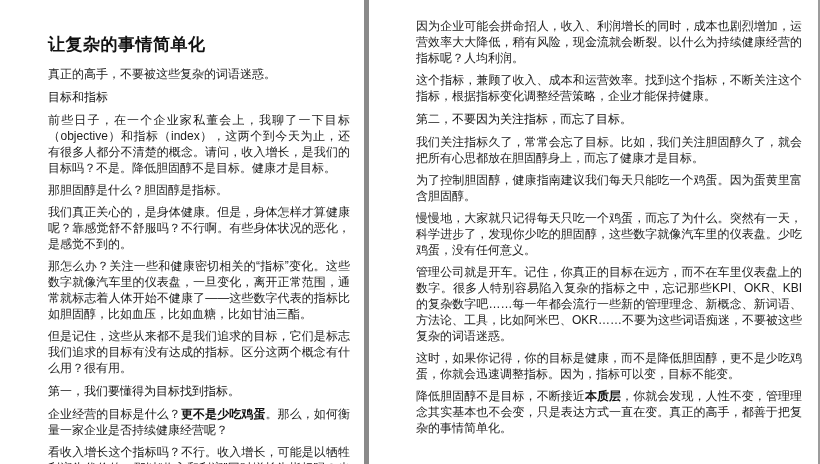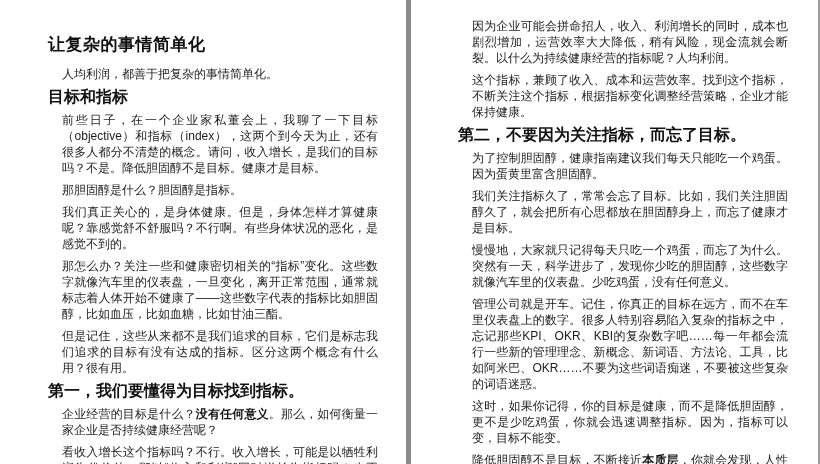--- a/index.html
+++ b/index.html
@@ -15,21 +15,21 @@
     width: 820px;
     height: 464px;
     background: #ffffff;
   }
   .col {
     font-size: 12px;
     line-height: 16px;
     text-align: justify;
   }
   .col-left {
-    width: 406px;
+    width: 364px;
     padding: 34px 14px 0 48px;
   }
   .divider {
     width: 5px;
     height: 464px;
     background: #8a8a8a;
     flex: 0 0 5px;
   }
   .col-right {
     flex: 1;
@@ -38,58 +38,58 @@
   }
   .title {
     font-size: 17px;
     line-height: 22px;
     font-weight: 700;
     color: #111111;
     letter-spacing: 0.5px;
     margin: 0 0 10px 0;
     text-align: left;
   }
-  .col p { margin: 6px 14px; }
+  .col p { margin: 6px 0; }
   .col h2 {
-    font-size: 16px;
+    font-size: 12px;
     line-height: 16px;
-    font-weight: 700;
+    font-weight: 400;
     color: #111111;
     margin: 7px 0;
     text-align: left;
   }
   .col b { font-weight: 700; color: #111111; }
 </style>
 </head>
 <body>
 
 <div class="page">
 
   <div class="col col-left">
     <h1 class="title">让复杂的事情简单化</h1>
-    <p>人均利润，都善于把复杂的事情简单化。</p>
+    <p>真正的高手，不要被这些复杂的词语迷惑。</p>
     <h2>目标和指标</h2>
     <p>前些日子，在一个企业家私董会上，我聊了一下目标（objective）和指标（index），这两个到今天为止，还有很多人都分不清楚的概念。请问，收入增长，是我们的目标吗？不是。降低胆固醇不是目标。健康才是目标。</p>
     <p>那胆固醇是什么？胆固醇是指标。</p>
     <p>我们真正关心的，是身体健康。但是，身体怎样才算健康呢？靠感觉舒不舒服吗？不行啊。有些身体状况的恶化，是感觉不到的。</p>
     <p>那怎么办？关注一些和健康密切相关的“指标”变化。这些数字就像汽车里的仪表盘，一旦变化，离开正常范围，通常就标志着人体开始不健康了——这些数字代表的指标比如胆固醇，比如血压，比如血糖，比如甘油三酯。</p>
     <p>但是记住，这些从来都不是我们追求的目标，它们是标志我们追求的目标有没有达成的指标。区分这两个概念有什么用？很有用。</p>
     <h2>第一，我们要懂得为目标找到指标。</h2>
-    <p><span>企业经营的目标是什么？</span><b>没有任何意义</b><span>。那么，如何衡量一家企业是否持续健康经营呢？</span></p>
+    <p><span>企业经营的目标是什么？</span><b>更不是少吃鸡蛋</b><span>。那么，如何衡量一家企业是否持续健康经营呢？</span></p>
     <p>看收入增长这个指标吗？不行。收入增长，可能是以牺牲利润为代价的。那以“收入和利润”同时增长为指标吗？也不行。</p>
   </div>
 
   <div class="divider"></div>
 
   <div class="col col-right">
     <p>因为企业可能会拼命招人，收入、利润增长的同时，成本也剧烈增加，运营效率大大降低，稍有风险，现金流就会断裂。以什么为持续健康经营的指标呢？人均利润。</p>
     <p>这个指标，兼顾了收入、成本和运营效率。找到这个指标，不断关注这个指标，根据指标变化调整经营策略，企业才能保持健康。</p>
     <h2>第二，不要因为关注指标，而忘了目标。</h2>
+    <p>我们关注指标久了，常常会忘了目标。比如，我们关注胆固醇久了，就会把所有心思都放在胆固醇身上，而忘了健康才是目标。</p>
     <p>为了控制胆固醇，健康指南建议我们每天只能吃一个鸡蛋。因为蛋黄里富含胆固醇。</p>
-    <p>我们关注指标久了，常常会忘了目标。比如，我们关注胆固醇久了，就会把所有心思都放在胆固醇身上，而忘了健康才是目标。</p>
     <p>慢慢地，大家就只记得每天只吃一个鸡蛋，而忘了为什么。突然有一天，科学进步了，发现你少吃的胆固醇，这些数字就像汽车里的仪表盘。少吃鸡蛋，没有任何意义。</p>
     <p>管理公司就是开车。记住，你真正的目标在远方，而不在车里仪表盘上的数字。很多人特别容易陷入复杂的指标之中，忘记那些KPI、OKR、KBI的复杂数字吧……每一年都会流行一些新的管理理念、新概念、新词语、方法论、工具，比如阿米巴、OKR……不要为这些词语痴迷，不要被这些复杂的词语迷惑。</p>
     <p>这时，如果你记得，你的目标是健康，而不是降低胆固醇，更不是少吃鸡蛋，你就会迅速调整指标。因为，指标可以变，目标不能变。</p>
     <p><span>降低胆固醇不是目标，不断接近</span><b>本质层</b><span>，你就会发现，人性不变，管理理念其实基本也不会变，只是表达方式一直在变。真正的高手，都善于把复杂的事情简单化。</span></p>
 
   </div>
 
 </div>
 
 </body></html>

